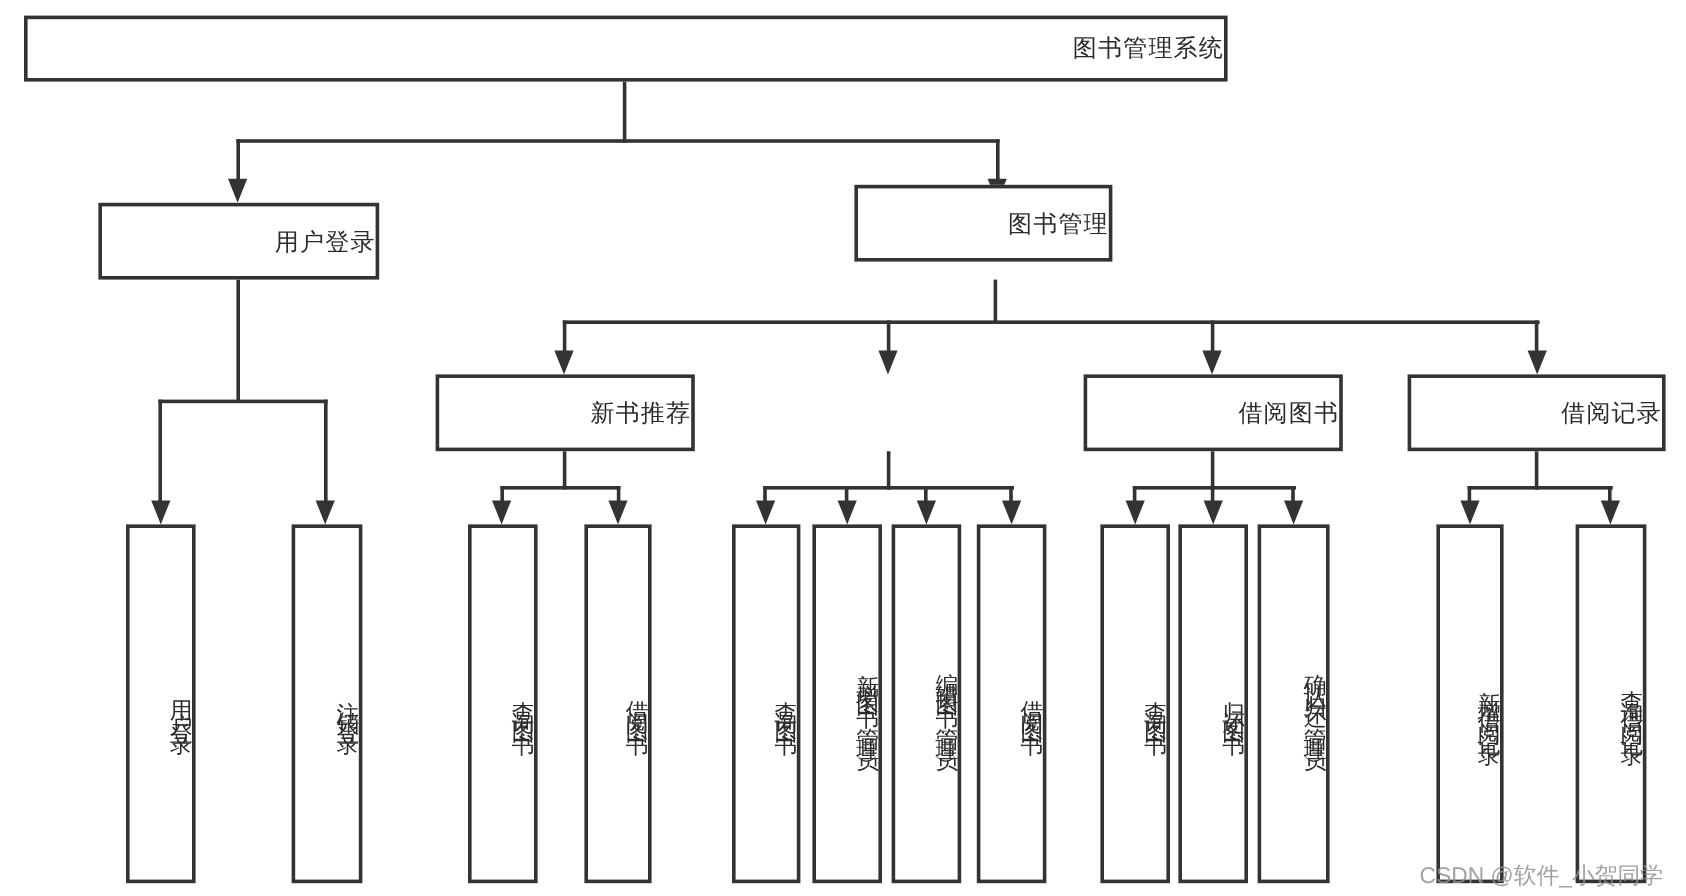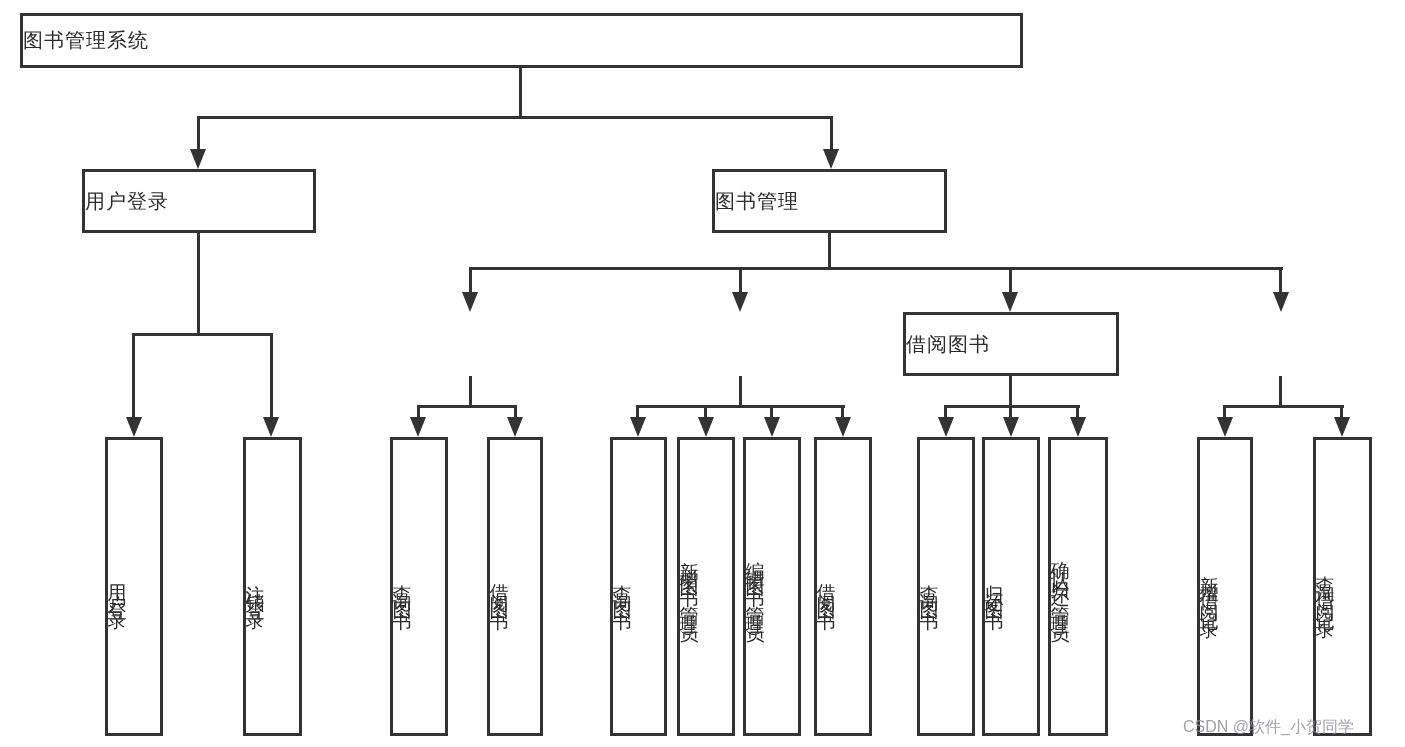--- a/index.html
+++ b/index.html
@@ -11,21 +11,21 @@
     background: #ffffff;
     font-family: "Liberation Sans", "DejaVu Sans", sans-serif;
     overflow: hidden;
   }
   .node {
     position: absolute;
     background: #ffffff;
     border: 3px solid #333333;
     display: flex;
     align-items: center;
-    justify-content: flex-start;
+    justify-content: flex-end;
     color: #2b2b2b;
     z-index: 2;
   }
   .node.h { font-size: 20px; letter-spacing: 1px; }
   .node.v span {
     writing-mode: vertical-rl;
     text-orientation: mixed;
     font-size: 19px;
     letter-spacing: 9px;
     line-height: 1;
@@ -41,21 +41,21 @@
     height: 0;
     border-left: 8px solid transparent;
     border-right: 8px solid transparent;
     border-top: 20px solid #333333;
     z-index: 1;
   }
   .watermark {
     position: absolute;
     left: 1183px;
     top: 717px;
-    font-size: 16px;
+    font-size: 19px;
     color: rgba(145, 145, 150, 0.85);
     z-index: 5;
     white-space: nowrap;
   }
 </style>
 </head>
 <body>
 
 <div class="canvas">
 
@@ -66,21 +66,21 @@
   <div class="line" style="left:519px;top:66px;width:3px;height:53px"></div>
   <div class="line" style="left:197px;top:116px;width:636px;height:3px"></div>
   <div class="line" style="left:197px;top:116px;width:3px;height:35px"></div>
   <div class="arrow" style="left:190px;top:149px"></div>
   <div class="line" style="left:830px;top:116px;width:3px;height:35px"></div>
   <div class="arrow" style="left:823px;top:149px"></div>
 
   <div class="node h" style="left:82px;top:169px;width:234px;height:64px">
     <span>用户登录</span>
   </div>
-  <div class="node h" style="left:712px;top:169px;width:235px;height:64px">
+  <div class="node h" style="left:712px;top:154px;width:215px;height:64px">
     <span>图书管理</span>
   </div>
 
   <div class="line" style="left:197px;top:233px;width:3px;height:102px"></div>
   <div class="line" style="left:132px;top:333px;width:141px;height:3px"></div>
   <div class="line" style="left:132px;top:333px;width:3px;height:86px"></div>
   <div class="arrow" style="left:126px;top:417px"></div>
   <div class="line" style="left:270px;top:333px;width:3px;height:86px"></div>
   <div class="arrow" style="left:263px;top:417px"></div>
 
@@ -88,22 +88,28 @@
   <div class="line" style="left:469px;top:267px;width:814px;height:3px"></div>
   <div class="line" style="left:469px;top:267px;width:3px;height:27px"></div>
   <div class="arrow" style="left:462px;top:292px"></div>
   <div class="line" style="left:739px;top:267px;width:3px;height:27px"></div>
   <div class="arrow" style="left:732px;top:292px"></div>
   <div class="line" style="left:1009px;top:267px;width:3px;height:27px"></div>
   <div class="arrow" style="left:1002px;top:292px"></div>
   <div class="line" style="left:1279px;top:267px;width:3px;height:27px"></div>
   <div class="arrow" style="left:1273px;top:292px"></div>
 
+  <div class="node h" style="left:363px;top:312px;width:216px;height:64px">
+    <span>新书推荐</span>
+  </div>
   <div class="node h" style="left:903px;top:312px;width:216px;height:64px">
     <span>借阅图书</span>
+  </div>
+  <div class="node h" style="left:1173px;top:312px;width:215px;height:64px">
+    <span>借阅记录</span>
   </div>
 
   <div class="line" style="left:469px;top:376px;width:3px;height:32px"></div>
   <div class="line" style="left:417px;top:405px;width:100px;height:3px"></div>
   <div class="line" style="left:417px;top:405px;width:3px;height:14px"></div>
   <div class="arrow" style="left:410px;top:417px"></div>
   <div class="line" style="left:514px;top:405px;width:3px;height:14px"></div>
   <div class="arrow" style="left:507px;top:417px"></div>
 
   <div class="line" style="left:739px;top:376px;width:3px;height:32px"></div>

